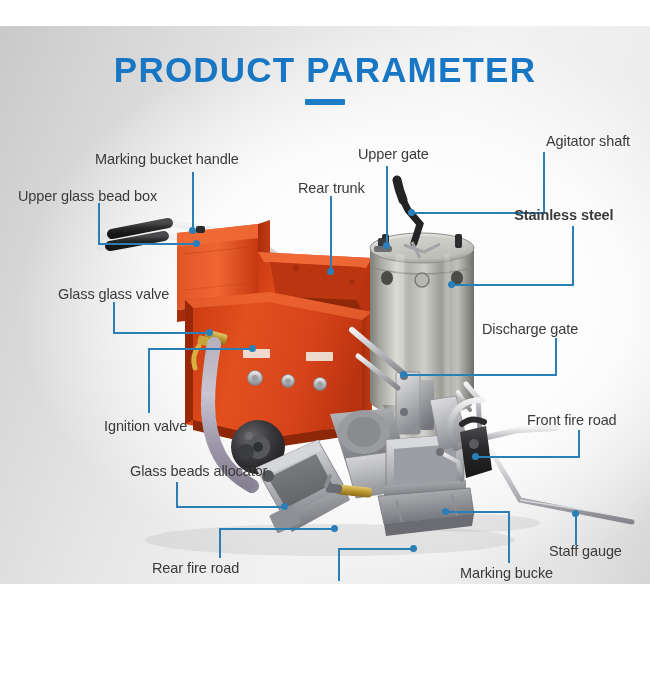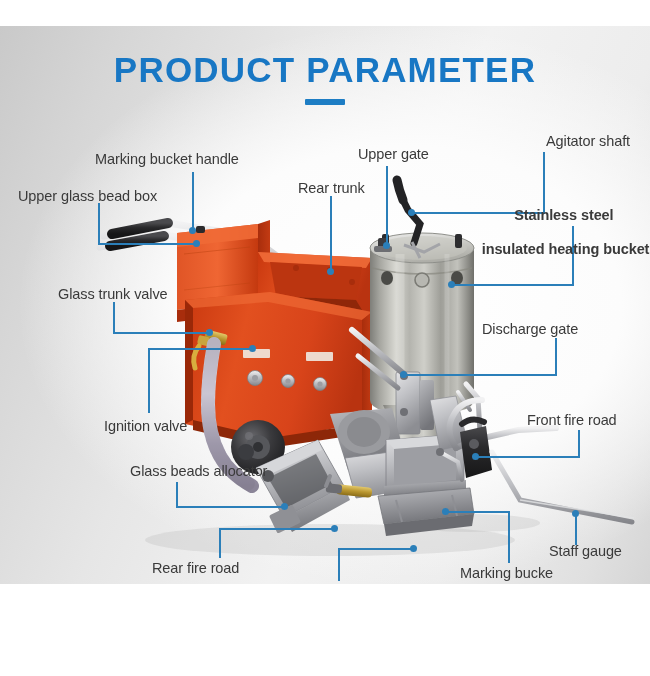--- a/index.html
+++ b/index.html
@@ -403,24 +403,23 @@
   <div class="label" style="left:95px; top:151px;">Marking bucket handle</div>
 
   <div class="label" style="left:298px; top:180px;">Rear trunk</div>
 
   <div class="label" style="left:358px; top:146px;">Upper gate</div>
 
   <div class="label" style="left:498px; top:133px;margin-left:48px;">Agitator shaft</div>
 
   <div class="label ctr" style="left:466px; top:190px; width:180px; text-align:center;font-weight:bold;">
     <span>Stainless steel</span><br>
-    <span>insulated heating bucket</span>
   </div>
 
-  <div class="label" style="left:58px; top:286px;">Glass trunk valve</div>
+  <div class="label" style="left:58px; top:286px;">Glass glass valve</div>
 
   <div class="label" style="left:482px; top:321px;">Discharge gate</div>
 
   <div class="label" style="left:104px; top:418px;">Ignition valve</div>
 
   <div class="label" style="left:102px; top:463px;margin-left:28px;">Glass beads allocator</div>
 
   <div class="label" style="left:527px; top:412px;">Front fire road</div>
 
   <div class="label" style="left:152px; top:560px;">Rear fire road</div>

